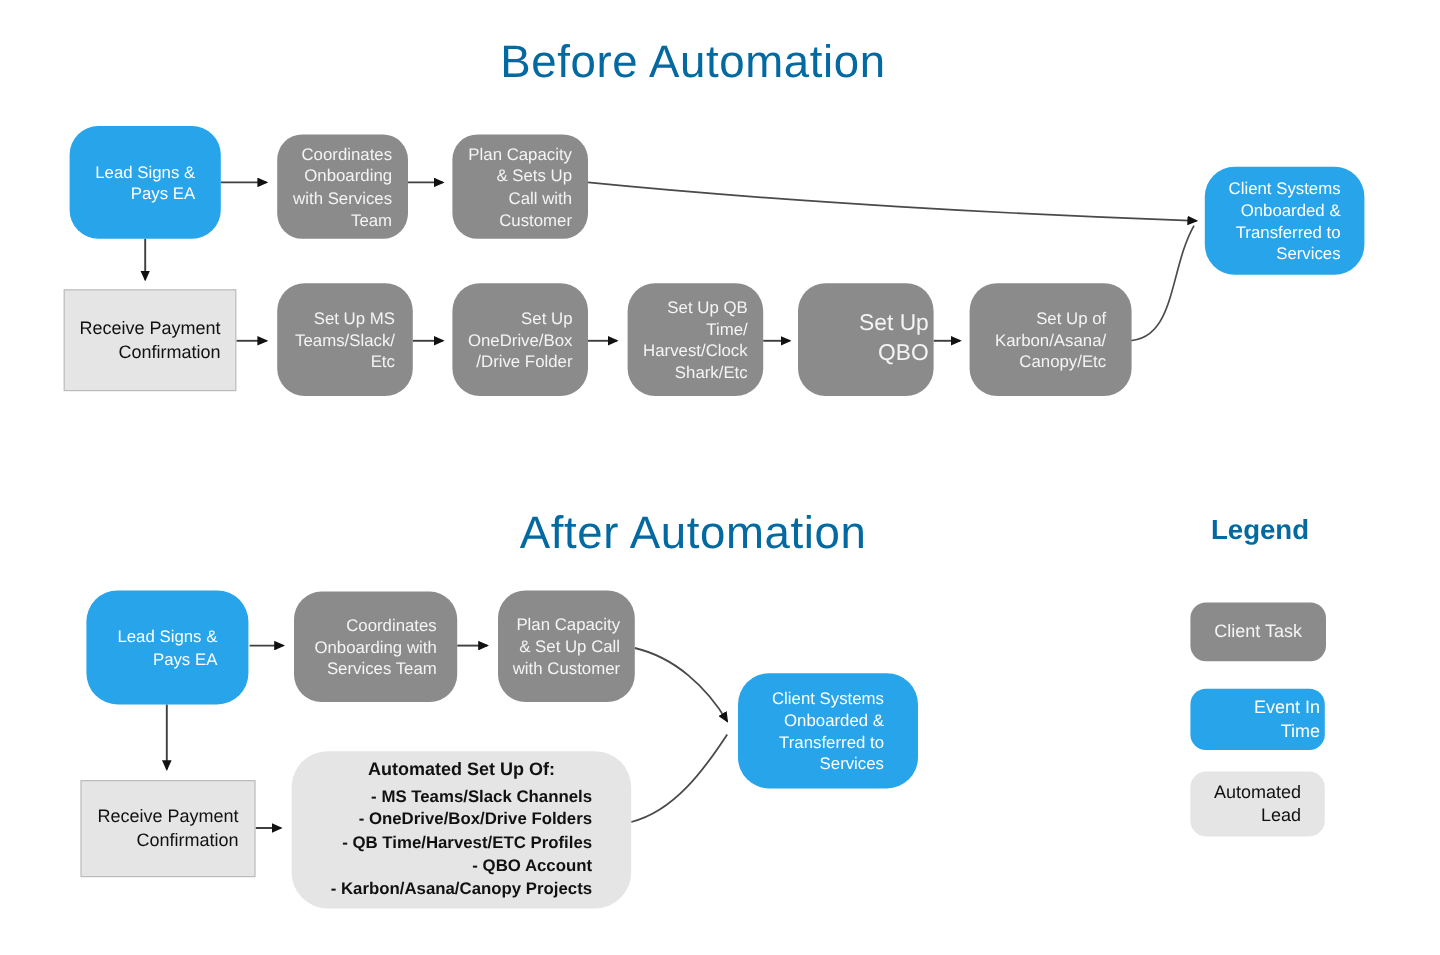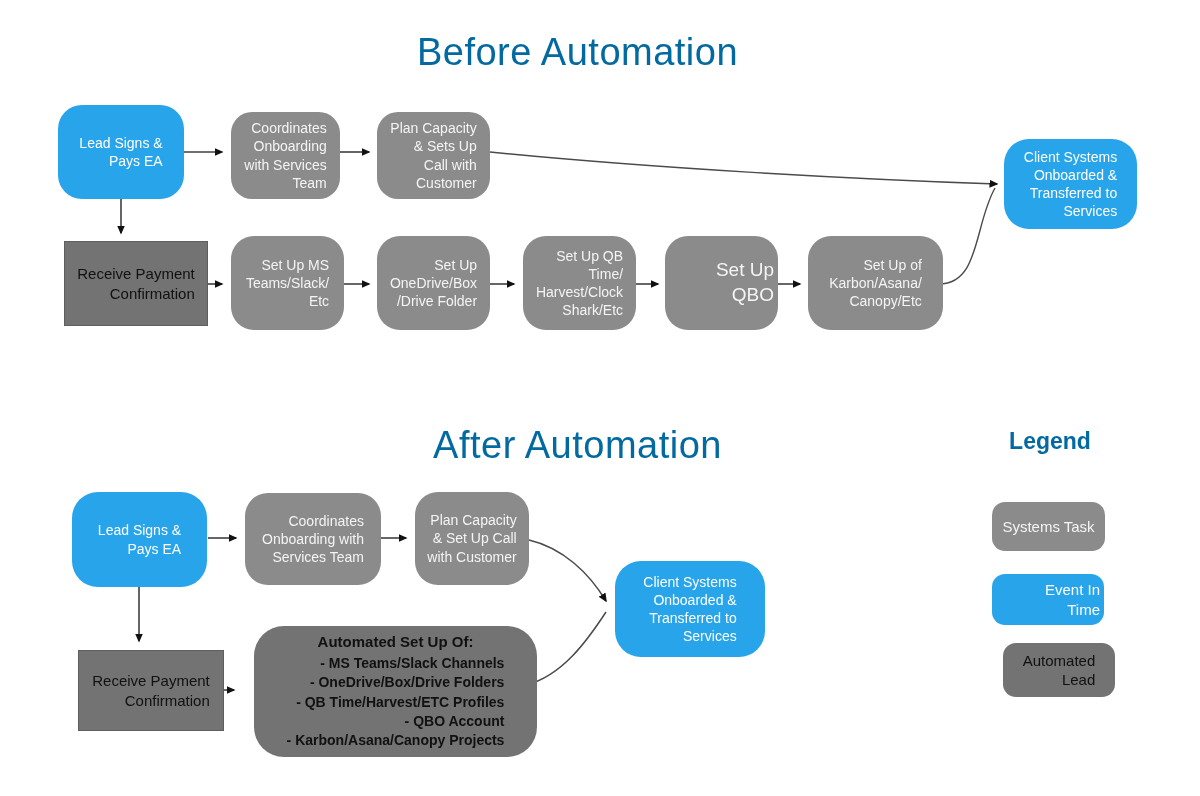--- a/index.html
+++ b/index.html
@@ -33,21 +33,21 @@
     justify-content:center;
     text-align:right;
     white-space:pre-line;
     font-size:14px;
     line-height:1.3;
     box-sizing:border-box;
     padding:4px;
   }
   .gray{ background:#8b8b8b; color:#f4f4f4; }
   .blue{ background:#27a4ea; color:#ffffff; }
-  .green{ background:#737373; color:#111111;margin-left:11px; }
+  .green{ background:#e5e5e5; color:#111111; }
   .green-rect{ border:1px solid rgba(0,0,0,0.18); }
   .auto-box{
     flex-direction:column;
     line-height:1.38;
     font-weight:bold;
     font-size:14px;
   }
   .auto-box .heading{ font-size:15px; font-weight:bold; margin-bottom:1px; }
   svg.connectors{ position:absolute; left:0; top:0; width:1200px; height:796px; pointer-events:none; }
 </style>
@@ -134,18 +134,18 @@
 
   <div class="node green auto-box" style="left:243px;top:626px;width:283px;height:131px;border-radius:30px;">
     <div class="heading">Automated Set Up Of:</div>
     <div>- MS Teams/Slack Channels
 - OneDrive/Box/Drive Folders
 - QB Time/Harvest/ETC Profiles
 - QBO Account
 - Karbon/Asana/Canopy Projects</div>
   </div>
 
-  <div class="node gray" style="left:992px;top:502px;width:113px;height:49px;border-radius:13px;font-size:15px;">Systems Task</div>
+  <div class="node gray" style="left:992px;top:502px;width:113px;height:49px;border-radius:13px;font-size:15px;">Client Task</div>
   <div class="node blue" style="left:992px;top:574px;width:112px;height:51px;border-radius:13px;font-size:15px;padding-left:32px;">Event In Time</div>
   <div class="node green" style="left:992px;top:643px;width:112px;height:54px;border-radius:13px;font-size:15px;">Automated
 Lead</div>
 
 </div>
 
 </body></html>

